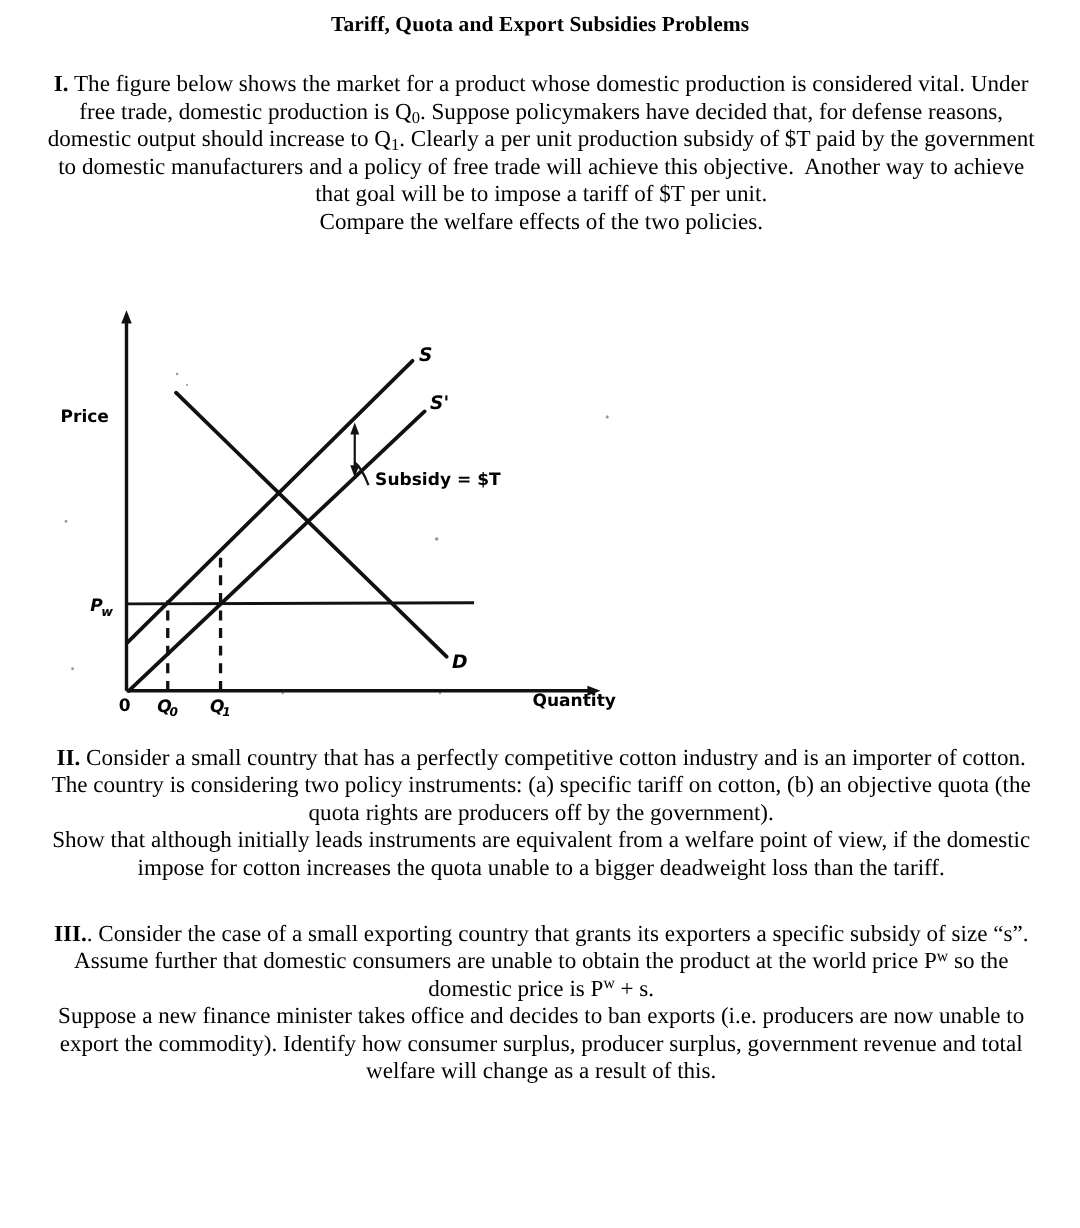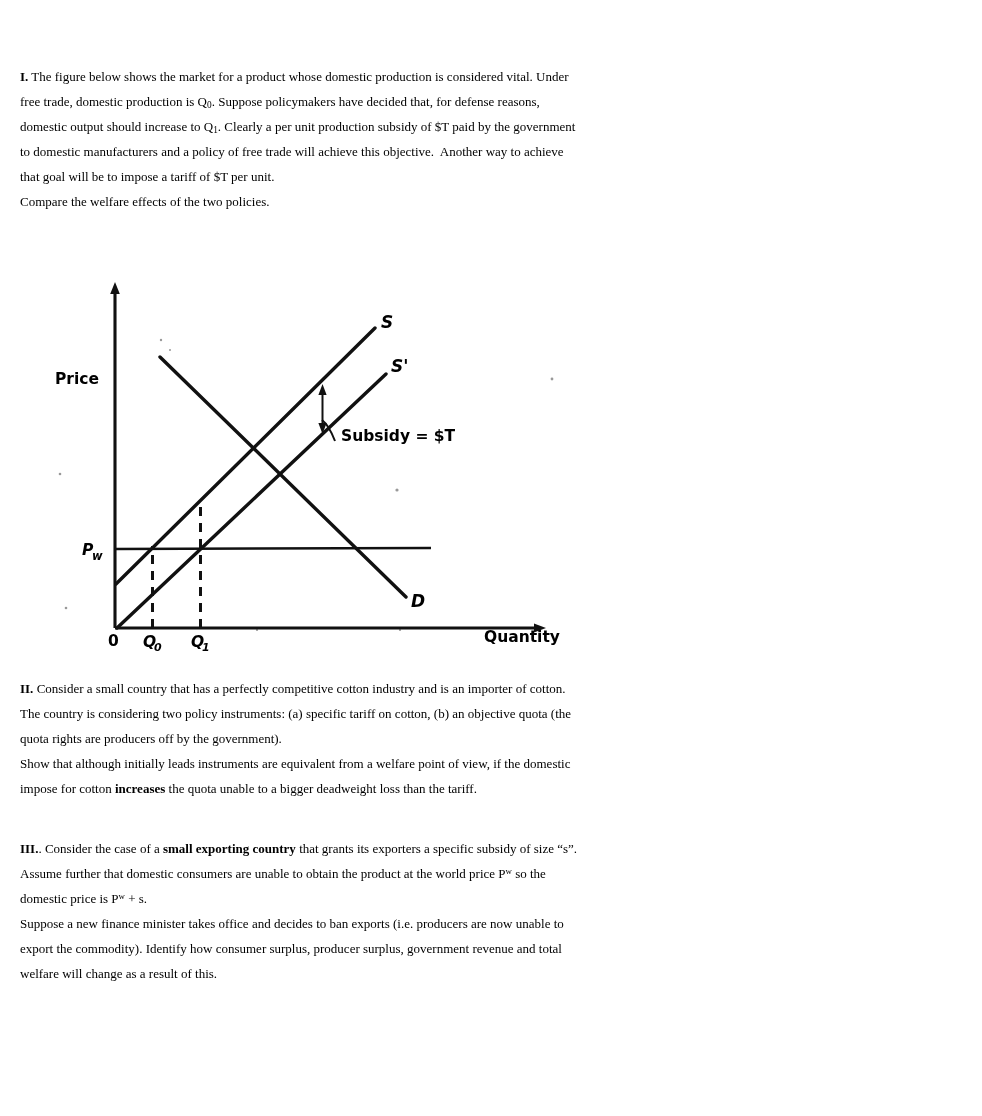--- a/index.html
+++ b/index.html
@@ -35,34 +35,34 @@
     font-weight: bold;
     letter-spacing: 0.1px;
     font-family: "Liberation Serif", "DejaVu Serif", serif;
   }
 
   
   .para {
     position: absolute;
     left: 20px;
     width: 944px;
-    font-size: 13px;
+    font-size: 21px;
     line-height: 25.1px;
-    text-align: left;
+    text-align: center;
     font-family: "Liberation Serif", "DejaVu Serif", serif;
     white-space: pre-wrap;
   }
   .para-1 { top: 64px; }
   .para-2 { top: 676px; }
   .para-3 { top: 836px; }
 
   .lead {
     font-weight: bold;
   }
-  b.inline-bold { font-weight: bold; }
+  b.inline-bold { font-weight: normal; }
 
   sub {
     font-size: 0.72em;
     vertical-align: -0.25em;
     line-height: 0;
   }
   sup {
     font-size: 0.68em;
     vertical-align: 0.45em;
     line-height: 0;
@@ -117,20 +117,21 @@
     stroke-width: 2.0;
     fill: none;
   }
   .speck { fill: #999; }
 </style>
 </head>
 <body>
 
 <div class="page">
 
+  <div class="doc-title">Tariff, Quota and Export Subsidies Problems</div>
 
   <div class="para para-1"><span class="lead">I.</span><span> The figure below shows the market for a product whose domestic production is considered vital. Under</span>
 <span>free trade, domestic production is Q</span><sub>0</sub><span>. Suppose policymakers have decided that, for defense reasons,</span>
 <span>domestic output should increase to Q</span><sub>1</sub><span>. Clearly a per unit production subsidy of $T paid by the government</span>
 <span>to domestic manufacturers and a policy of free trade will achieve this objective.  Another way to achieve</span>
 <span>that goal will be to impose a tariff of $T per unit.</span>
 <span>Compare the welfare effects of the two policies.</span></div>
 
   <div class="figure">
     <svg width="570" height="382" viewBox="0 0 570 382" xmlns="http://www.w3.org/2000/svg">

